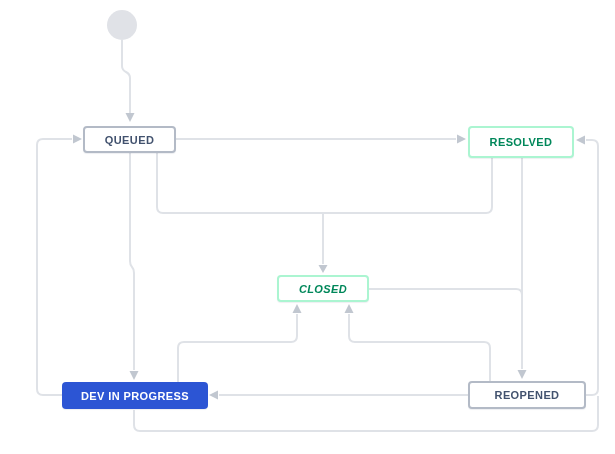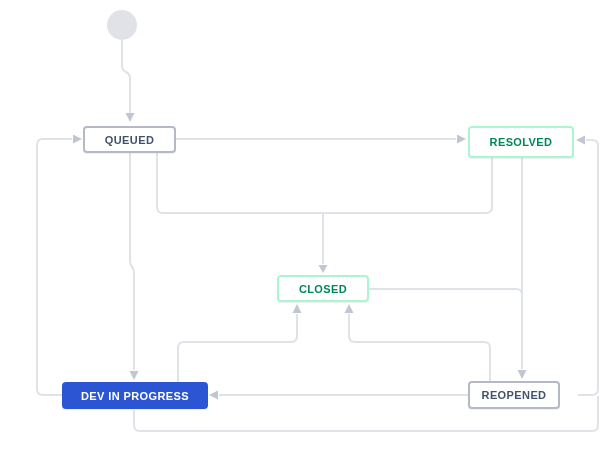--- a/index.html
+++ b/index.html
@@ -48,23 +48,23 @@
   .node-start {
     position: absolute;
     left: 107px; top: 10px;
     width: 30px; height: 30px;
     border-radius: 50%;
     background: #e0e2e7;
     cursor: pointer;
   }
   .node-queued    { left: 83px;  top: 126px; width: 93px;  height: 27px; border: 2px solid #b3bac6; color: #42526e; }
   .node-resolved  { left: 468px; top: 126px; width: 106px; height: 32px; border: 2px solid #abf5d1; color: #00875a; }
-  .node-closed    { left: 277px; top: 275px; width: 92px;  height: 27px; border: 2px solid #abf5d1; color: #00875a; }
+  .node-closed    { left: 277px; top: 275px; width: 92px;  height: 27px; border: 2px solid #abf5d1; color: #00875a; font-style: italic; }
   .node-dev       { left: 62px;  top: 382px; width: 146px; height: 27px; background: #2c55d4; border: none; color: #ffffff; }
-  .node-reopened  { left: 468px; top: 381px; width: 92px; height: 28px; border: 2px solid #b3bac6; color: #42526e; }
+  .node-reopened  { left: 468px; top: 381px; width: 118px; height: 28px; border: 2px solid #b3bac6; color: #42526e; }
 </style>
 </head>
 <body>
 
 <div class="canvas">
 
   <svg class="edges-svg" viewBox="0 0 615 454" xmlns="http://www.w3.org/2000/svg">
 
     <g>
       <path d="M122,40 V66 C122,74 130,70 130,78 V113"></path>

